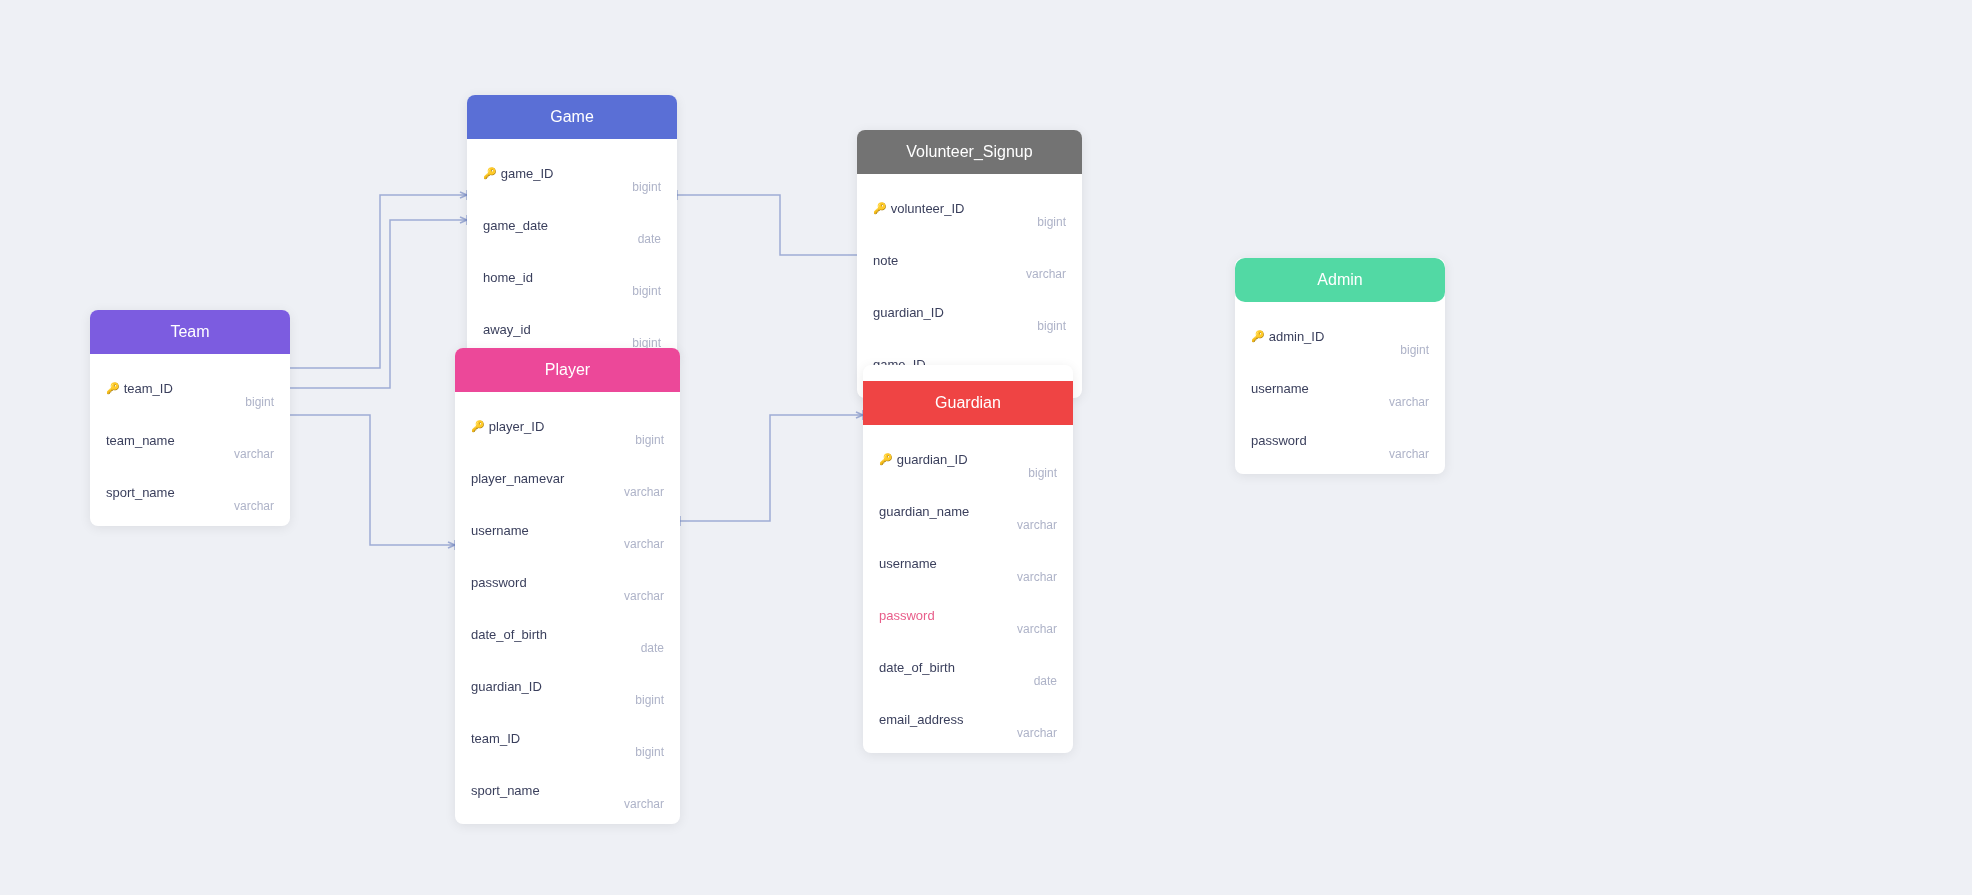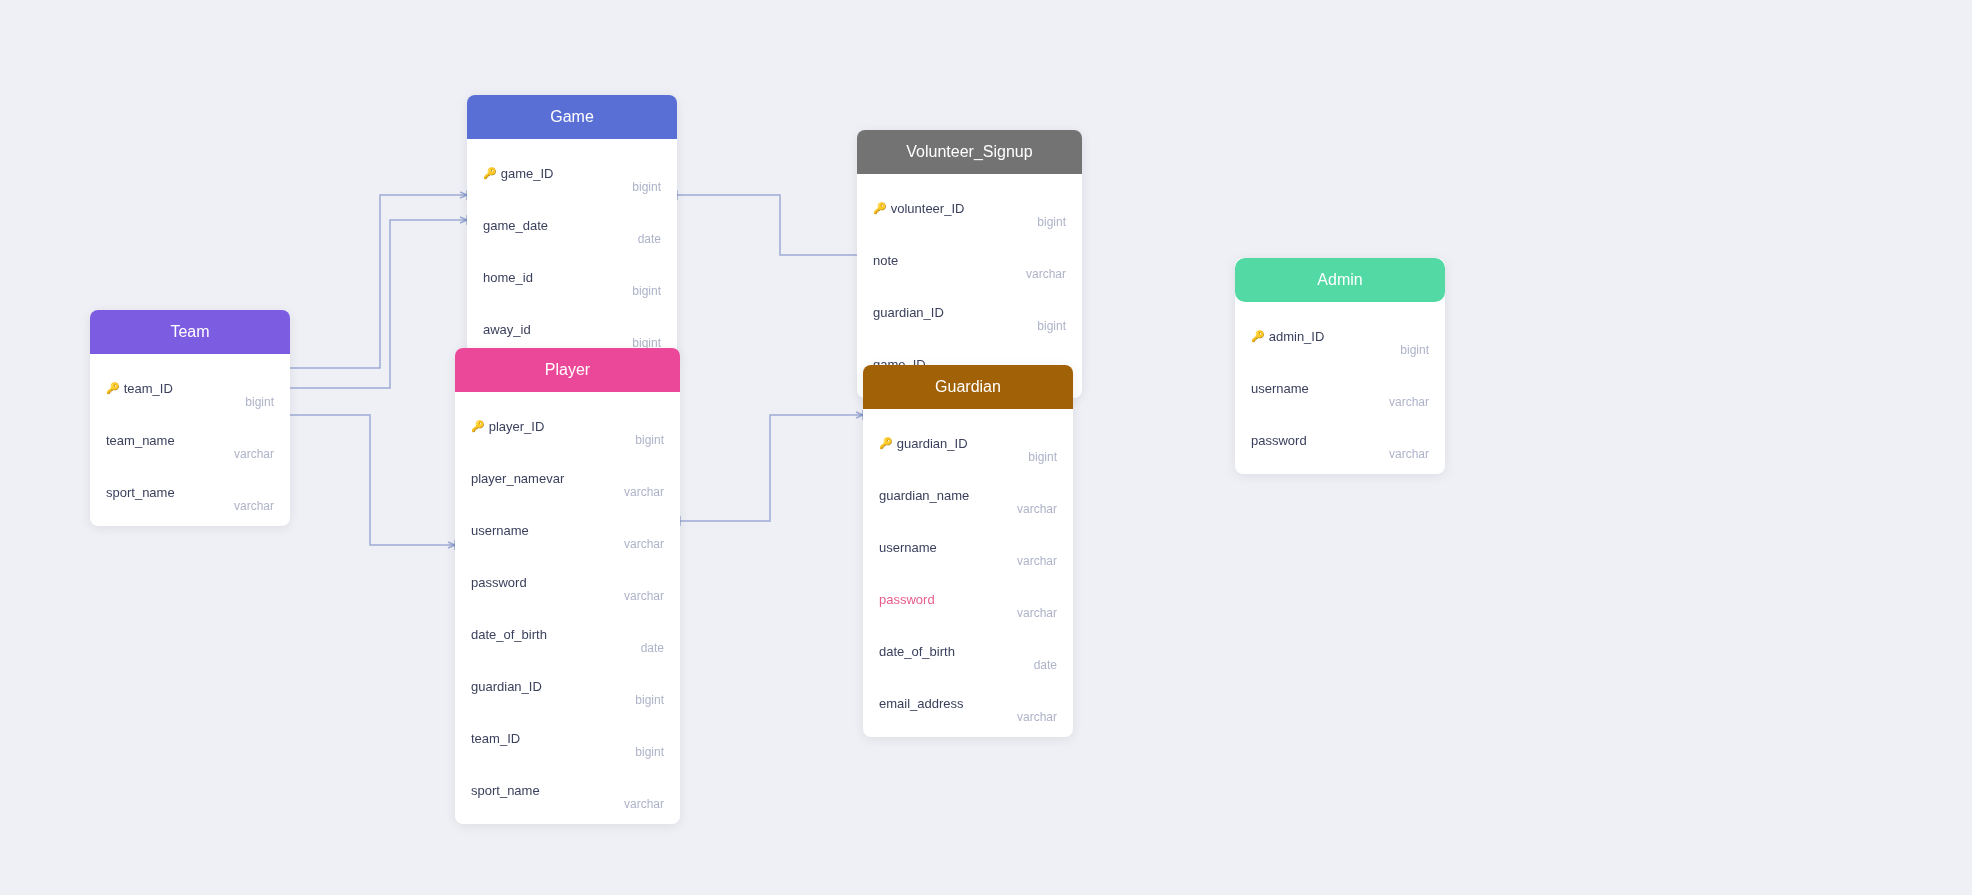--- a/index.html
+++ b/index.html
@@ -235,21 +235,21 @@
         <span class="field-type">bigint</span>
       </div>
       <div class="table-row">
         <span class="field-name">game_ID</span>
         <span class="field-type">bigint</span>
       </div>
     </div>
   </div>
 
   <div class="db-table" style="left: 863px; top: 365px; width: 210px;">
-    <div class="table-header" style="background: #a16207; color: white;">
+    <div class="table-header" style="background: #ef4444; color: white; margin-top: 16px;">
       <span>Guardian</span>
     </div>
     <div class="table-body">
       <div class="table-row">
         <span class="field-name pk"><span class="key-icon">🔑</span> guardian_ID</span>
         <span class="field-type">bigint</span>
       </div>
       <div class="table-row">
         <span class="field-name">guardian_name</span>
         <span class="field-type">varchar</span>

